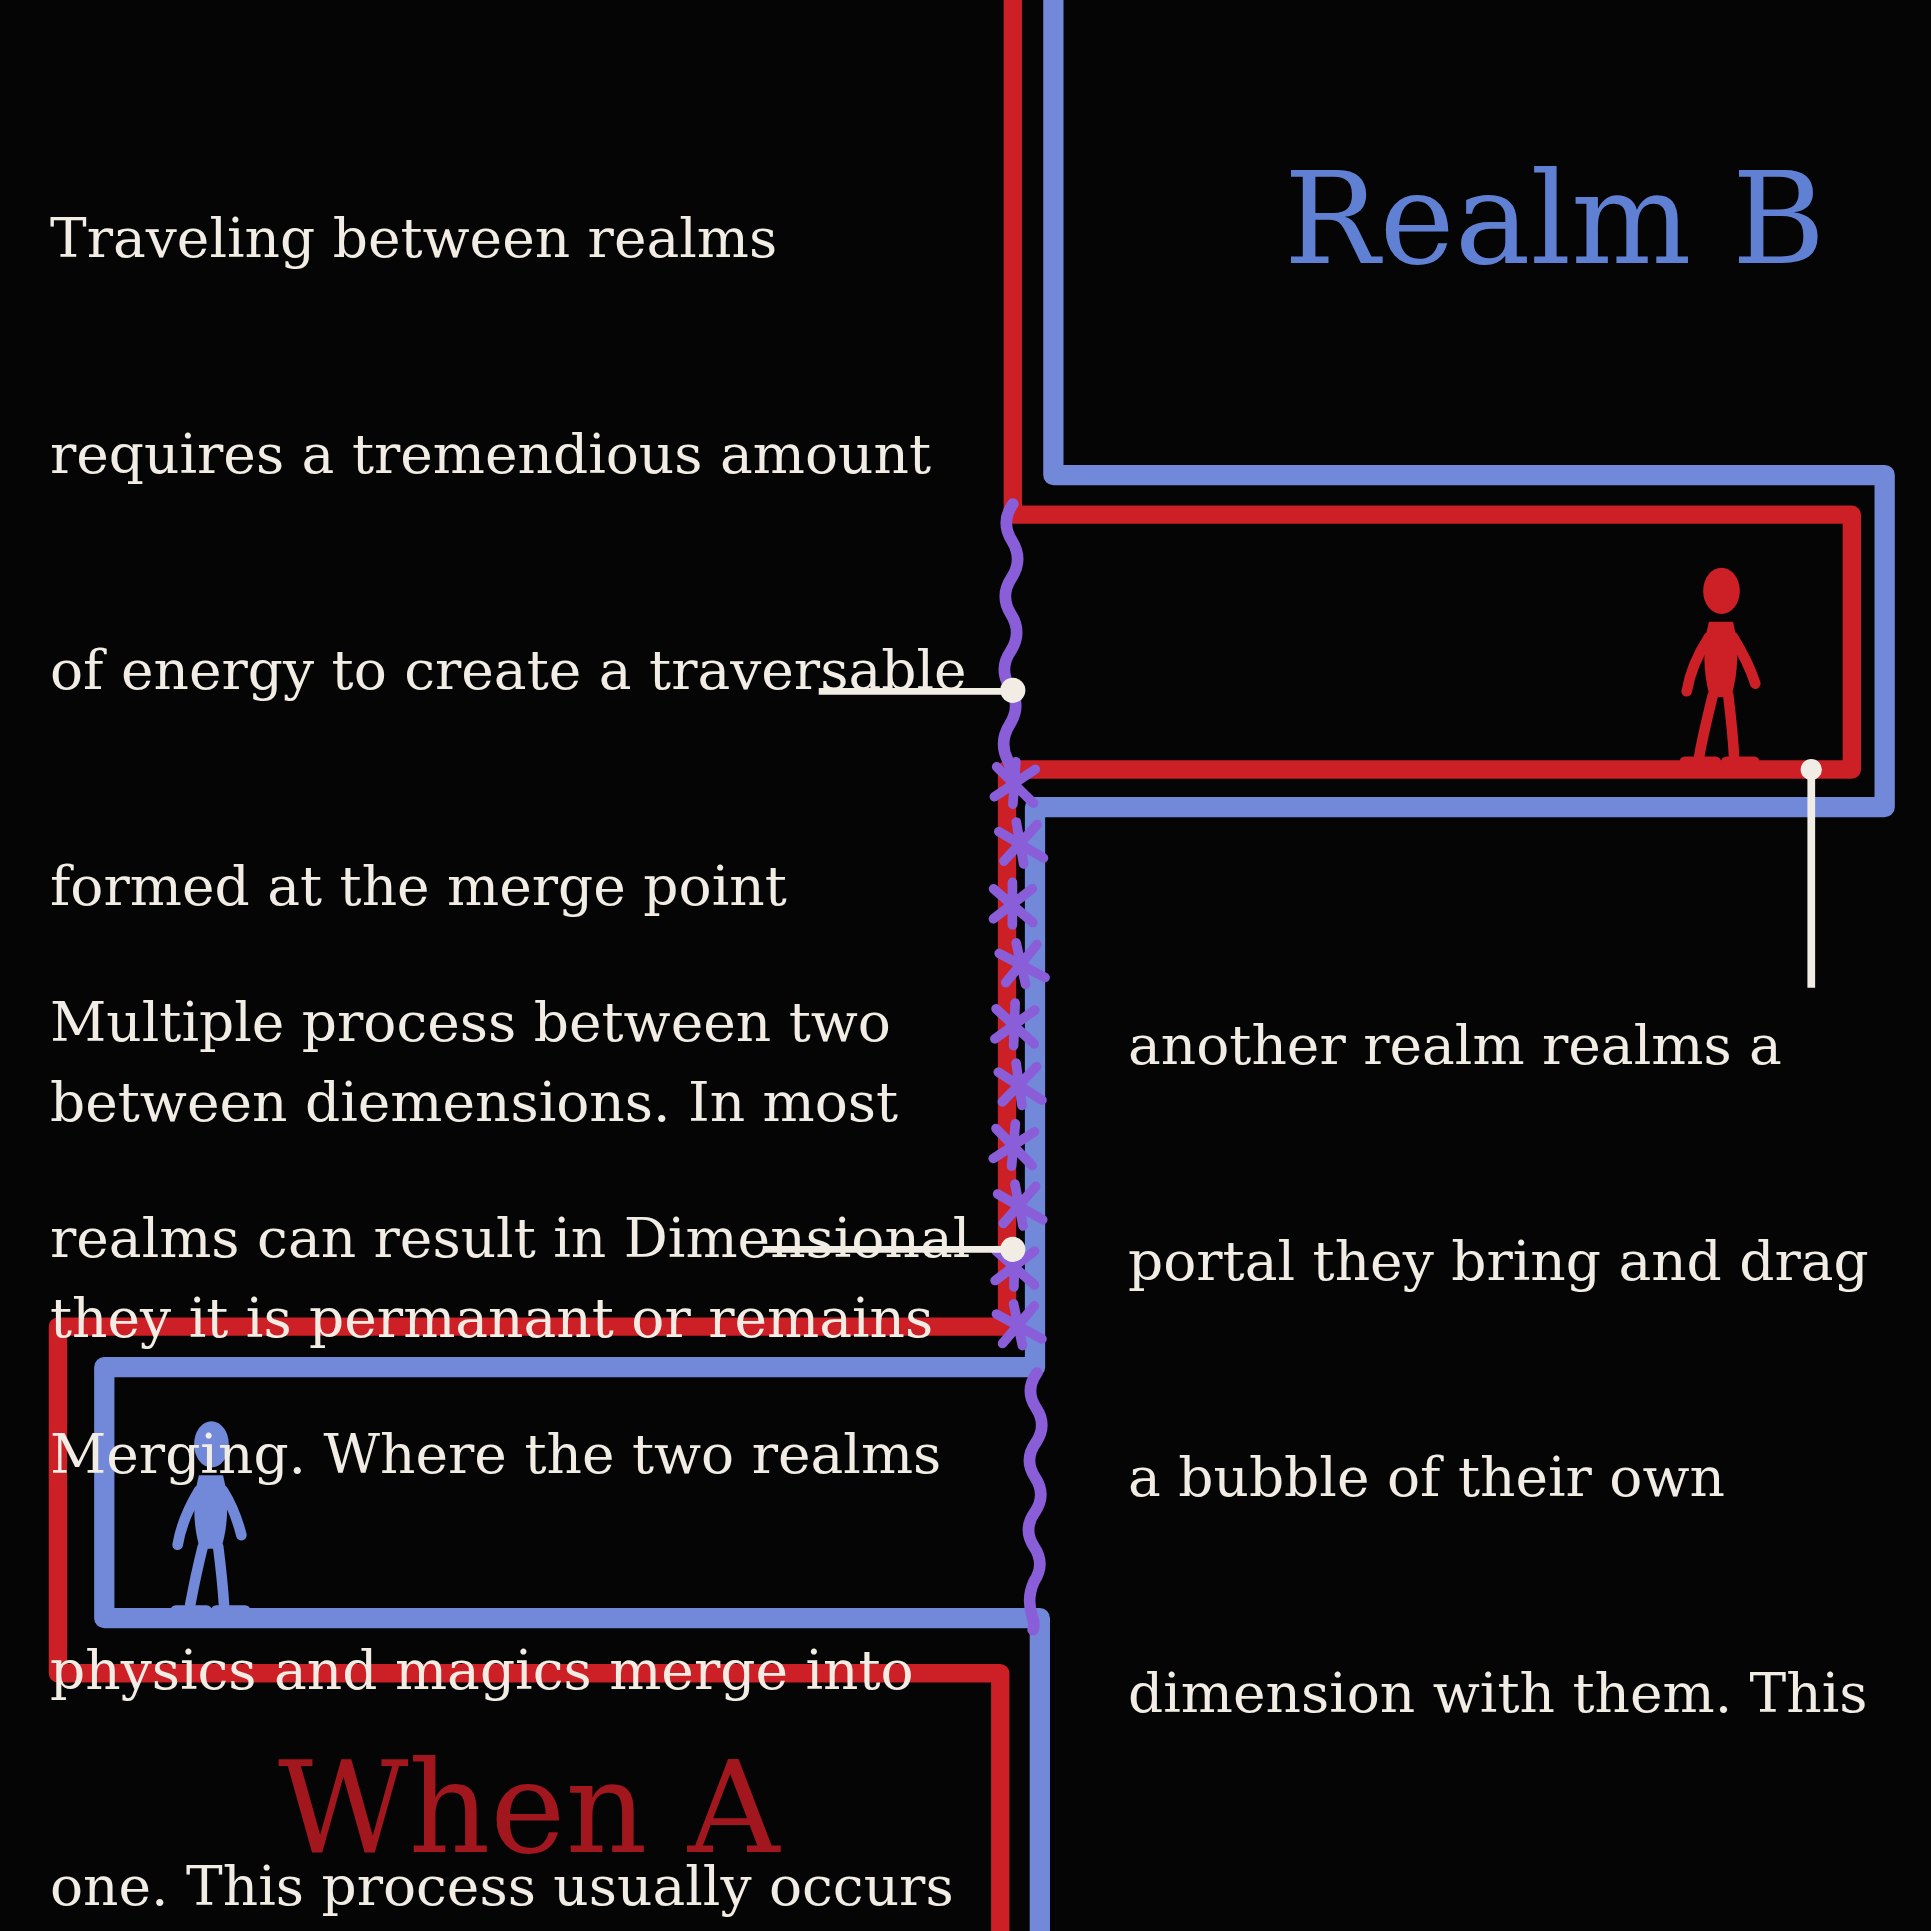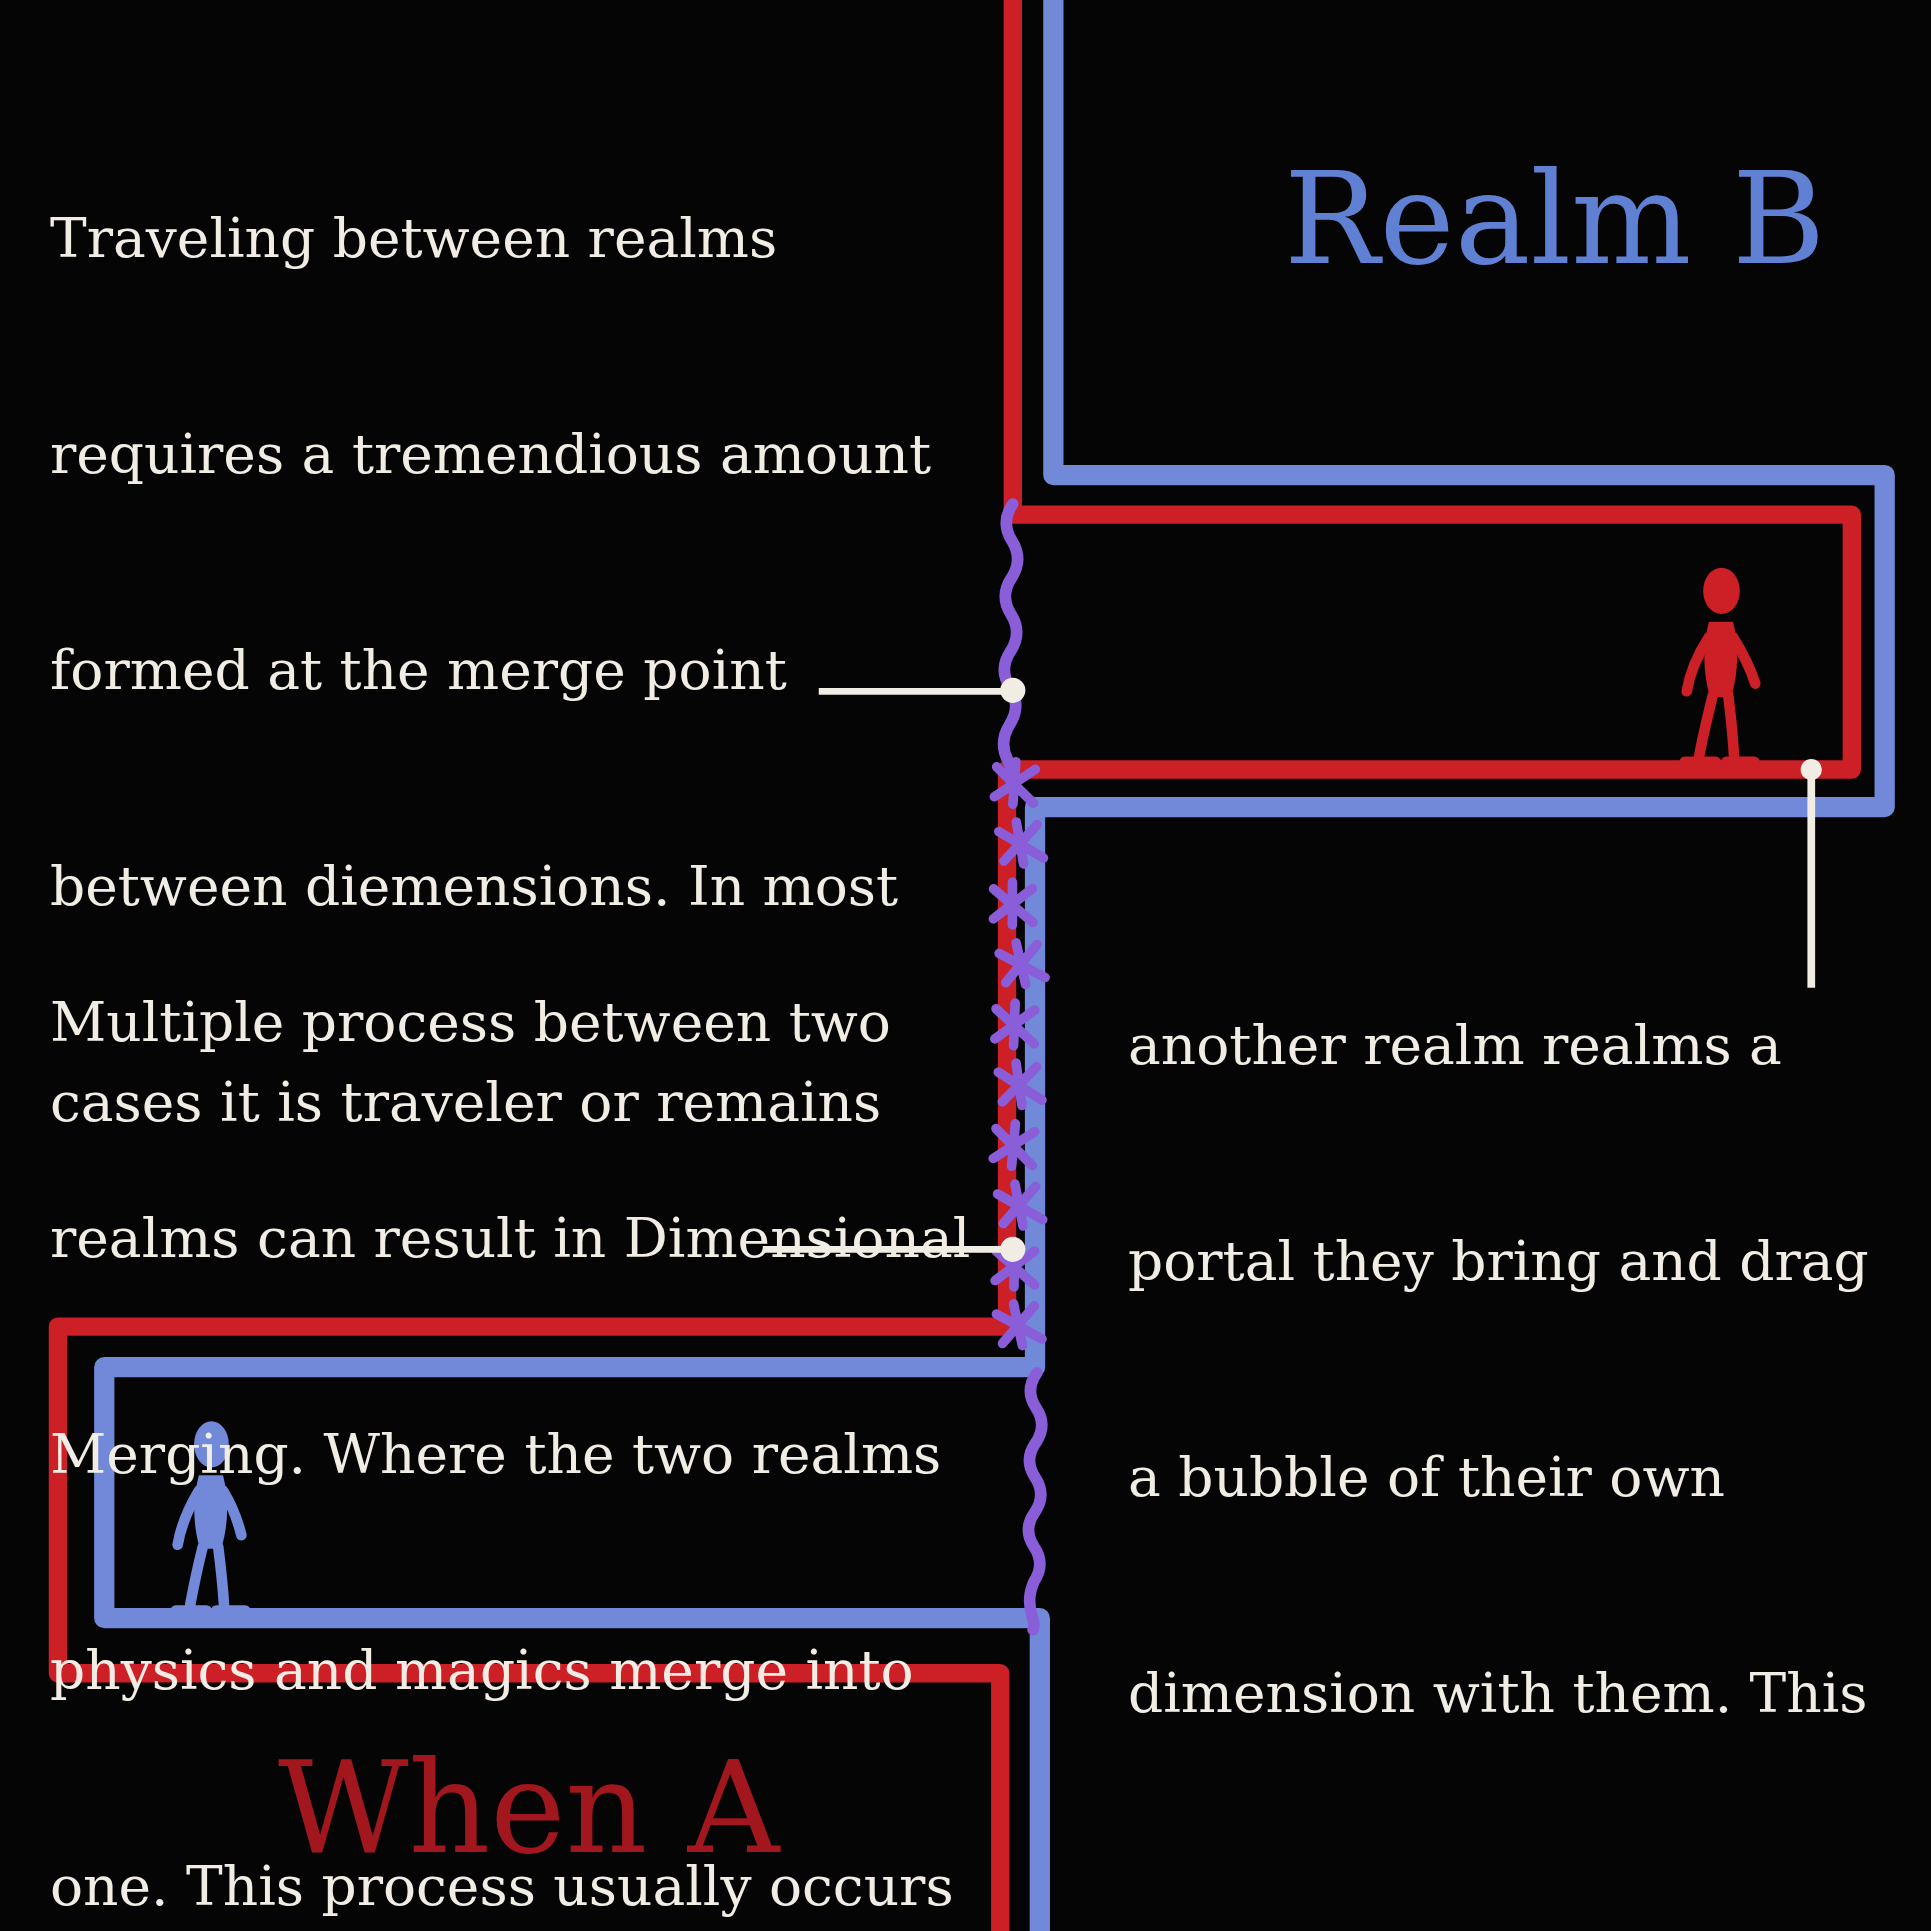--- a/index.html
+++ b/index.html
@@ -115,23 +115,24 @@
       </g>
     </g>
   </svg>
 
   <div class="realm-label" id="realm-b-label">Realm B</div>
   <div class="realm-label" id="realm-a-label">When A</div>
 
   <div class="para" id="para-1">
     <span class="line">Traveling between realms</span>
     <span class="line">requires a tremendious amount</span>
+    <span class="line">of energy to create a traversable</span>
     <span class="line">formed at the merge point</span>
     <span class="line">between diemensions. In most</span>
-    <span class="line">cases it is traveler or remains</span>
+    <span class="line">they it is permanant or remains</span>
     
     
   </div>
 
   <div class="para" id="para-2">
     <span class="line">Multiple process between two</span>
     <span class="line">realms can result in Dimensional</span>
     <span class="line">Merging. Where the two realms</span>
     <span class="line">physics and magics merge into</span>
     <span class="line">one. This process usually occurs</span>

